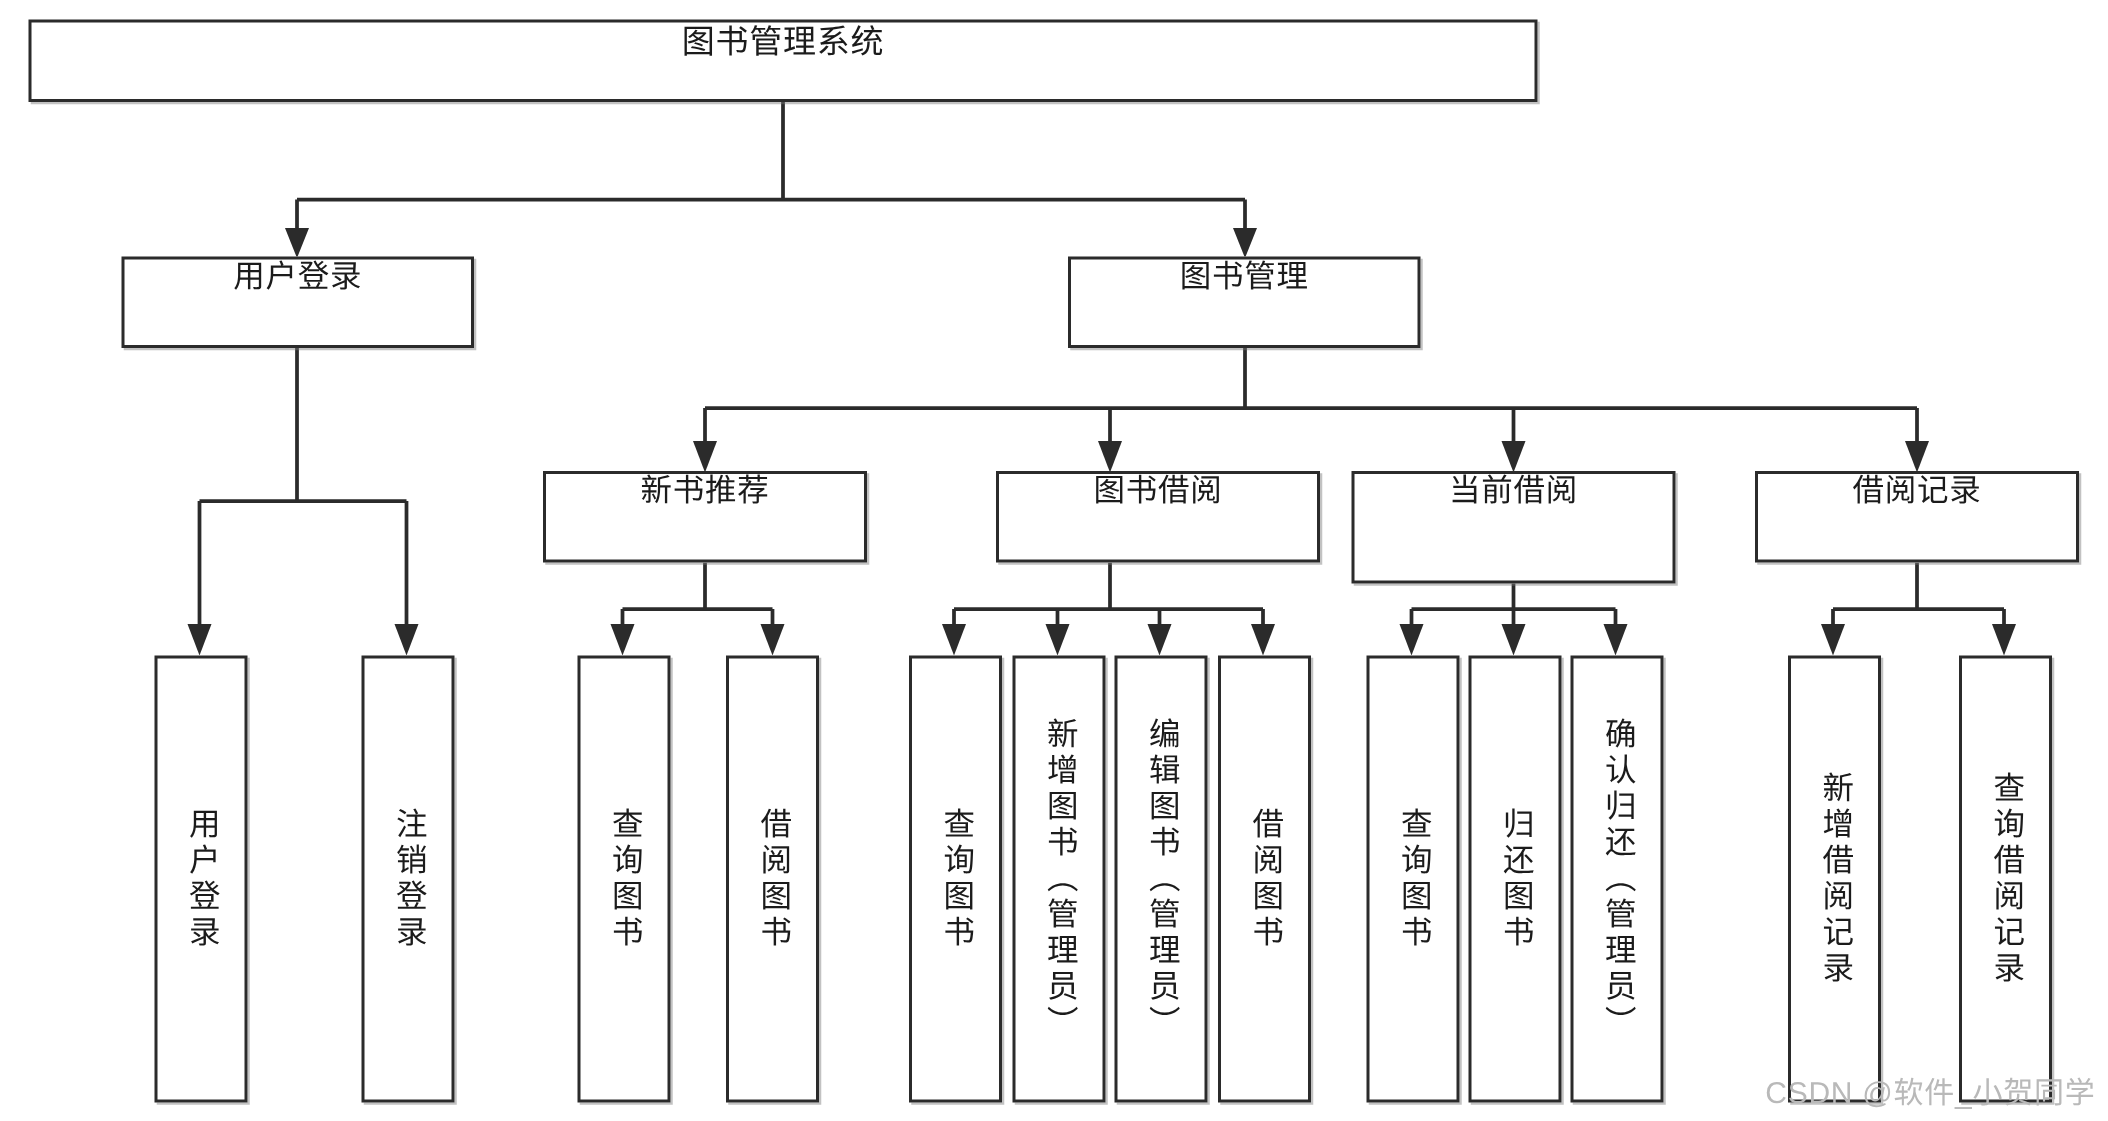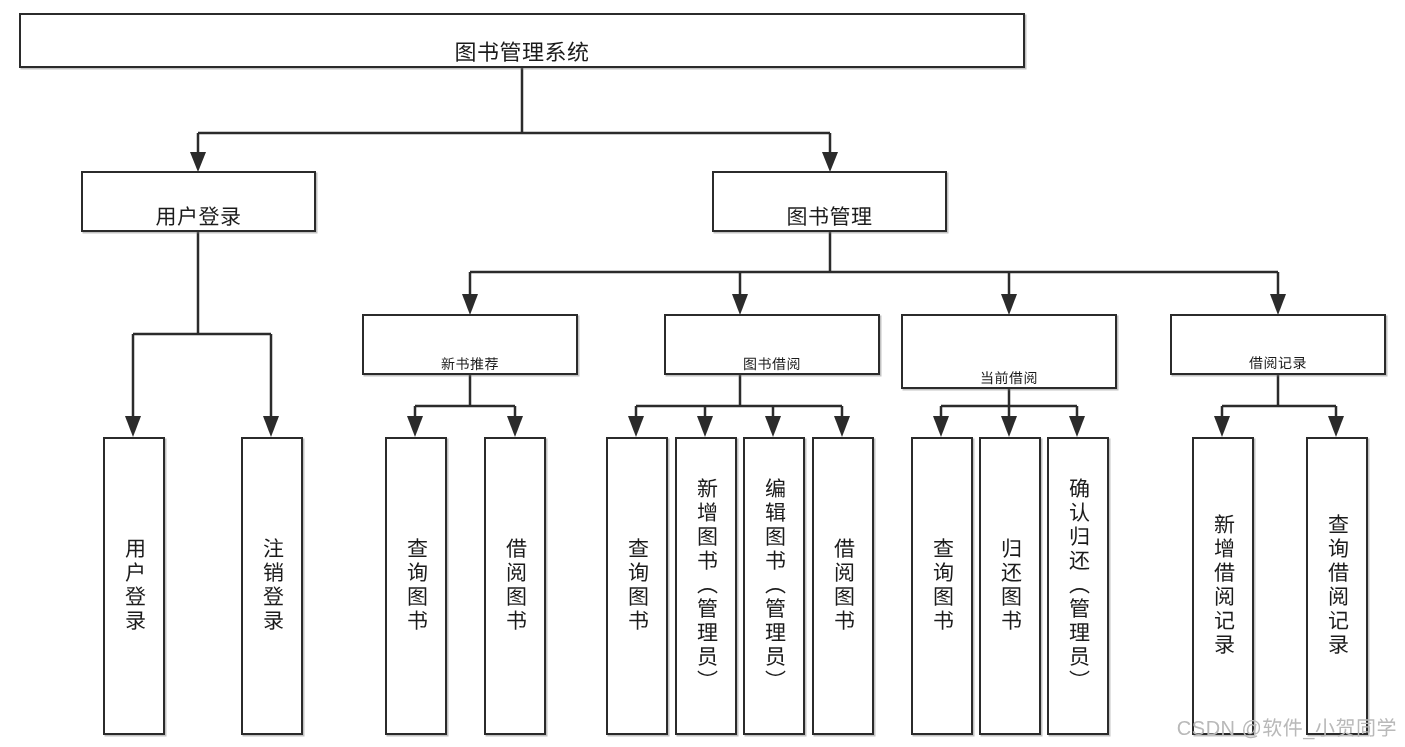--- a/index.html
+++ b/index.html
@@ -19,21 +19,21 @@
     background: #ffffff;
     overflow: hidden;
   }
   
   .node {
     position: absolute;
     box-sizing: border-box;
     border: 2.5px solid #2b2b2b;
     background: #ffffff;
     display: flex;
-    align-items: flex-end;
+    align-items: flex-start;
     justify-content: center;
     box-shadow: 1.5px 1.5px 0 rgba(120,120,120,0.45);
   }
   .node .label {
     font-size: 21px;
     line-height: 1.18;
     letter-spacing: 0.5px;
     color: #1b1b1b;
     white-space: nowrap;
     text-align: center;
@@ -46,21 +46,21 @@
   .node.vertical .label {
     writing-mode: vertical-rl;
     text-orientation: upright;
     white-space: nowrap;
     letter-spacing: 3px;
     font-size: 21px;
     line-height: 1;
   }
   .node.title .label { font-size: 22px; }
   .node.l2 .label { font-size: 21px; }
-  .node.l3 .label { font-size: 14px; }
+  .node.l3 .label { font-size: 21px; }
 
   
   svg#wires {
     position: absolute;
     left: 0;
     top: 0;
     width: 1405px;
     height: 747px;
     pointer-events: none;
   }
@@ -166,21 +166,21 @@
 
   <div class="node l3" style="left:362px; top:314px; width:216px; height:61px;">
     <span class="label">新书推荐</span>
   </div>
   <div class="node l3" style="left:664px; top:314px; width:216px; height:61px;">
     <span class="label">图书借阅</span>
   </div>
   <div class="node l3" style="left:901px; top:314px; width:216px; height:75px;">
     <span class="label">当前借阅</span>
   </div>
-  <div class="node l3" style="left:1170px; top:314px; width:216px; height:61px;font-family:Liberation Mono, monospace;">
+  <div class="node l3" style="left:1170px; top:314px; width:216px; height:61px;">
     <span class="label">借阅记录</span>
   </div>
 
   <div class="node vertical" style="left:103px; top:437px; width:62px; height:298px;">
     <span class="label">用户登录</span>
   </div>
   <div class="node vertical" style="left:241px; top:437px; width:62px; height:298px;">
     <span class="label">注销登录</span>
   </div>
 

